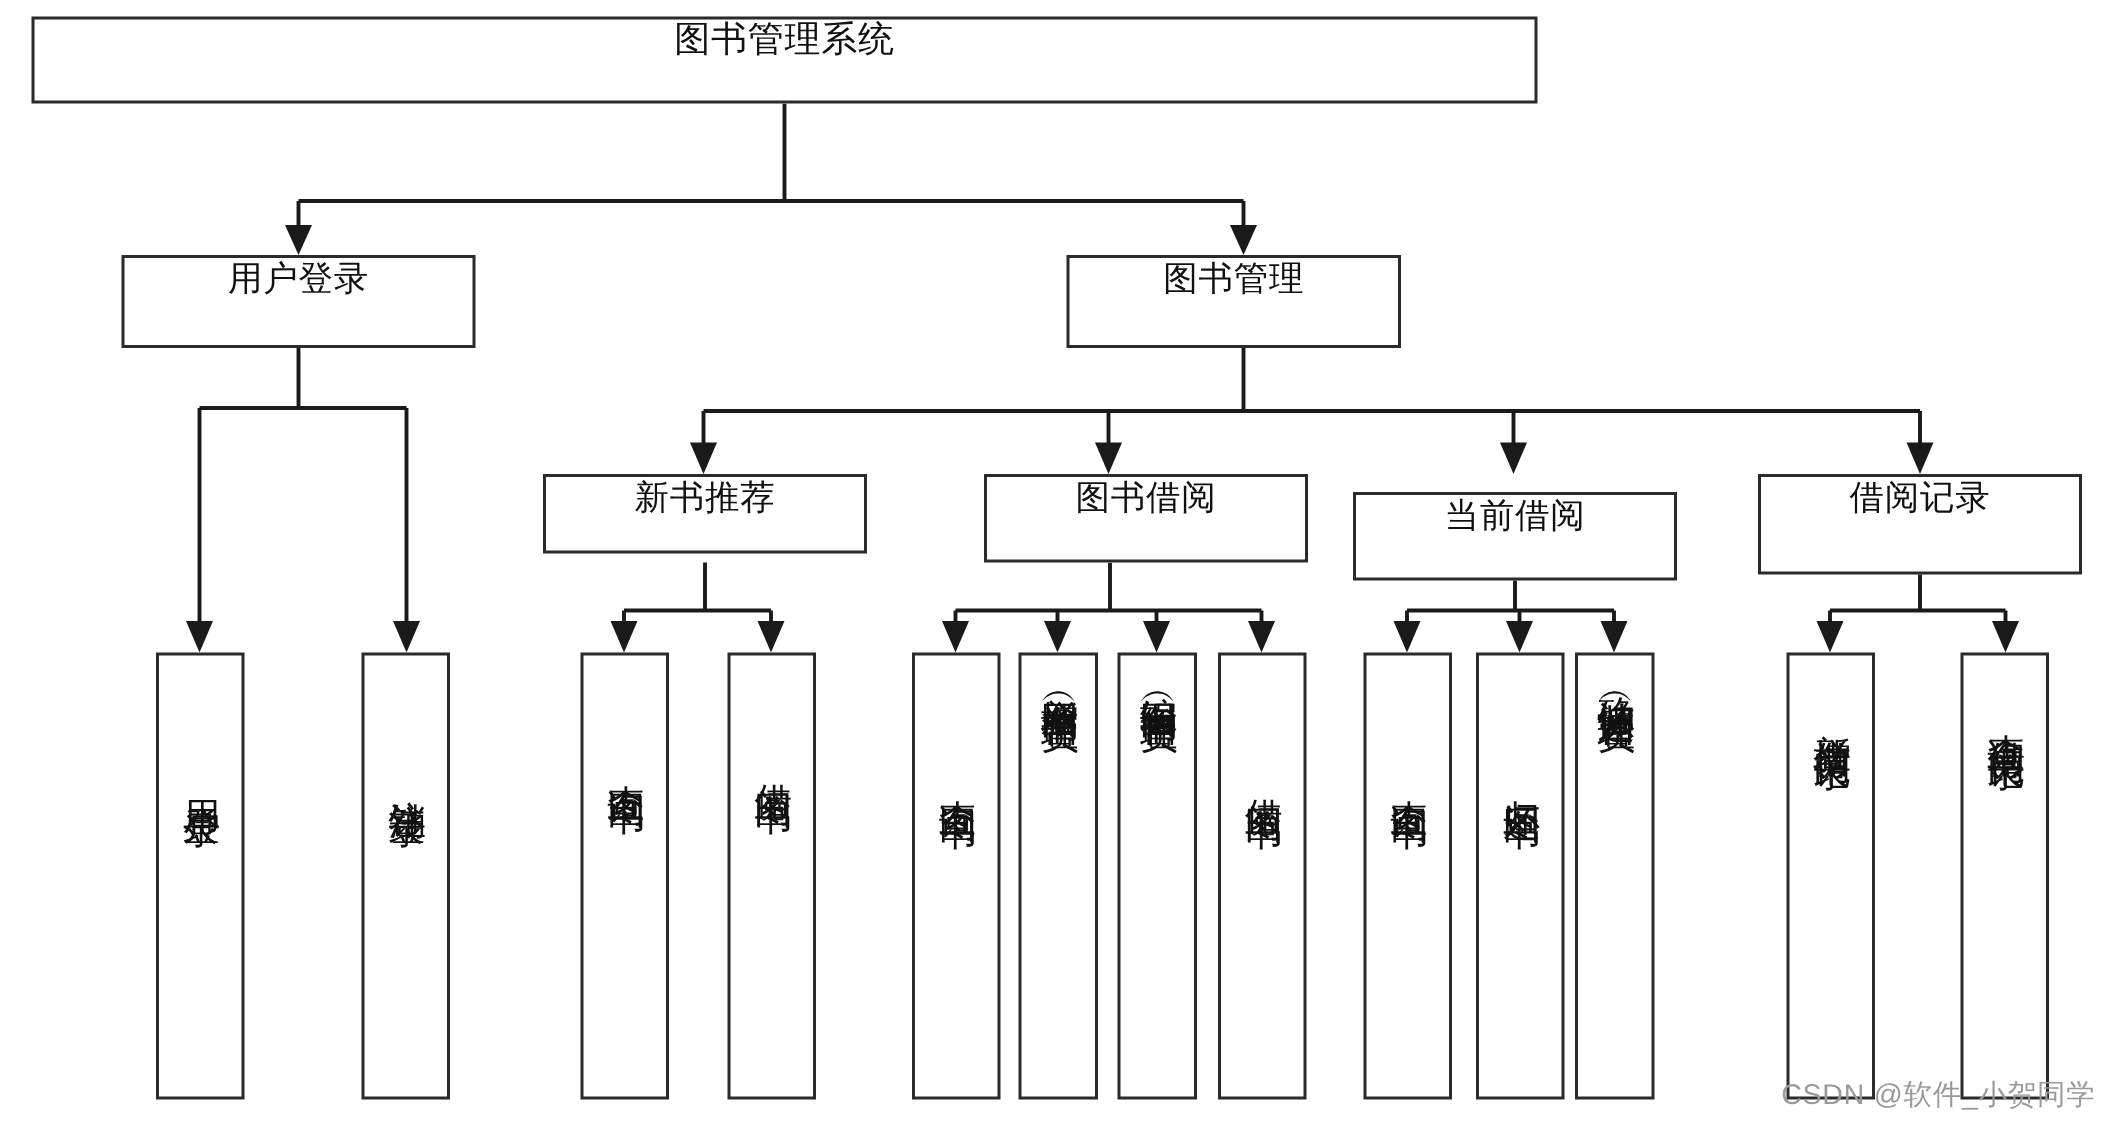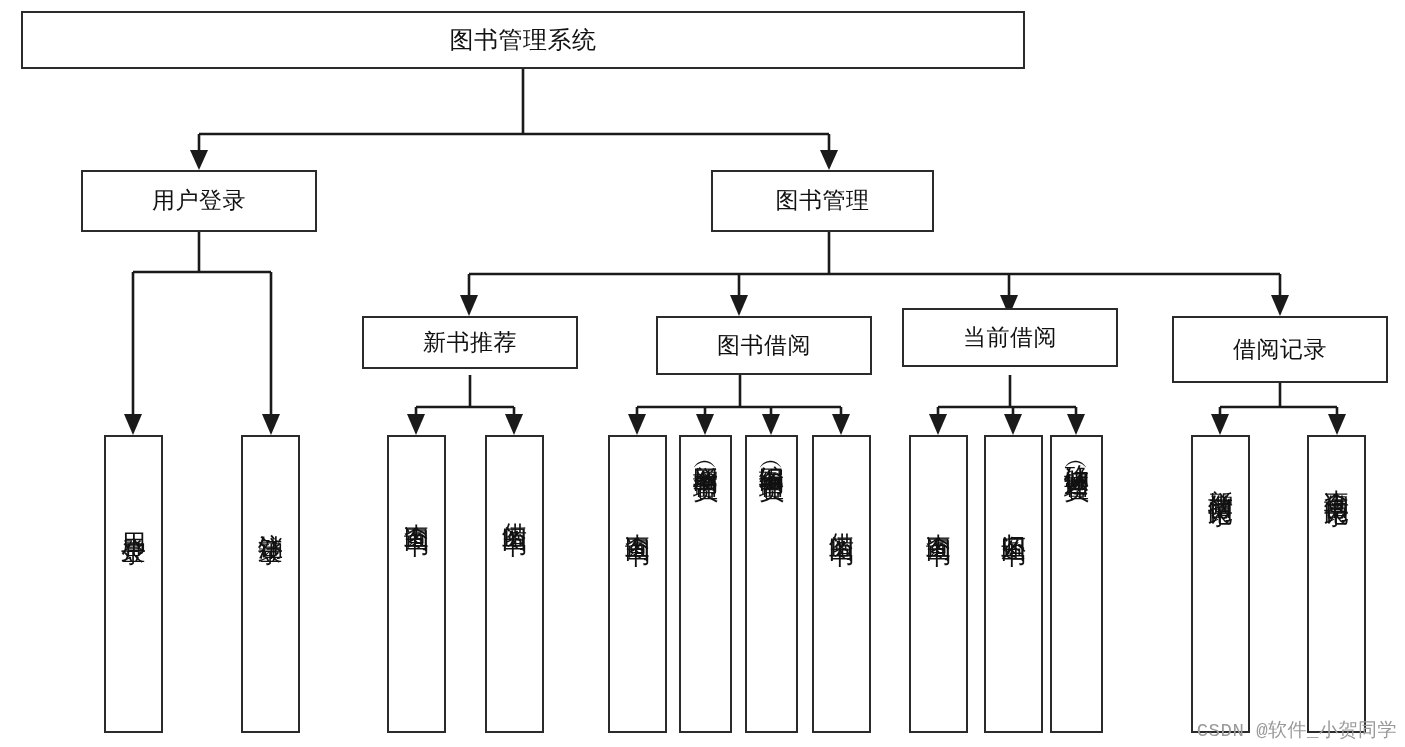--- a/index.html
+++ b/index.html
@@ -36,21 +36,20 @@
   #wires polygon {
     fill: #1a1a1a;
   }
   
   .node {
     position: absolute;
     box-sizing: border-box;
     background: #ffffff;
     border: 2.6px solid #2b2b2b;
     display: flex;
-    align-items: center;
     justify-content: center;
     color: #111111;
     z-index: 2;
   }
   .node .lbl {
     display: block;
     text-align: center;
     line-height: 1.18;
     color: #111111;
   }
@@ -84,21 +83,21 @@
   
   #watermark {
     position: absolute;
     right: 8px;
     bottom: 4px;
     font-size: 19px;
     color: #9a9a9a;
     letter-spacing: 0.5px;
     z-index: 5;
     white-space: nowrap;
-    font-family: Liberation Mono, monospace;
+    font-family: Liberation Sans, sans-serif;
   }
 </style>
 </head>
 <body>
 
 <div id="canvas">
 
   <svg id="wires" viewBox="0 0 1405 747">
 
     <line x1="523" y1="69" x2="523" y2="134"></line>
@@ -173,21 +172,21 @@
   <div class="node horiz" style="left:711px; top:170px; width:223px; height:62px;">
     <span class="lbl">图书管理</span>
   </div>
 
   <div class="node horiz" style="left:362px; top:316px; width:216px; height:53px;">
     <span class="lbl">新书推荐</span>
   </div>
   <div class="node horiz" style="left:632px; top:316px; width:216px; height:59px;margin-left:24px;">
     <span class="lbl">图书借阅</span>
   </div>
-  <div class="node horiz" style="left:902px; top:308px; width:216px; height:59px;">
+  <div class="node horiz" style="left:902px; top:328px; width:216px; height:59px;">
     <span class="lbl">当前借阅</span>
   </div>
   <div class="node horiz" style="left:1172px; top:316px; width:216px; height:67px;">
     <span class="lbl">借阅记录</span>
   </div>
 
   <div class="node vert" style="left:104px; top:435px; width:59px; height:298px; padding-top:76px;">
     <span class="lbl">用户登录</span>
   </div>
   <div class="node vert" style="left:241px; top:435px; width:59px; height:298px; padding-top:76px;">

